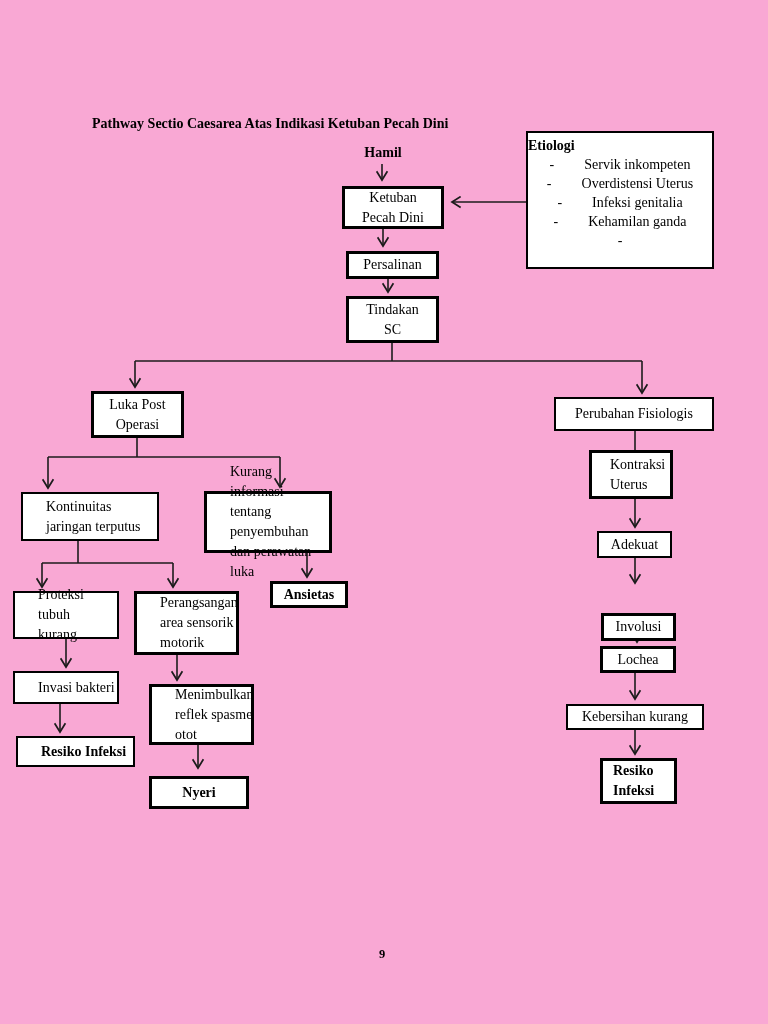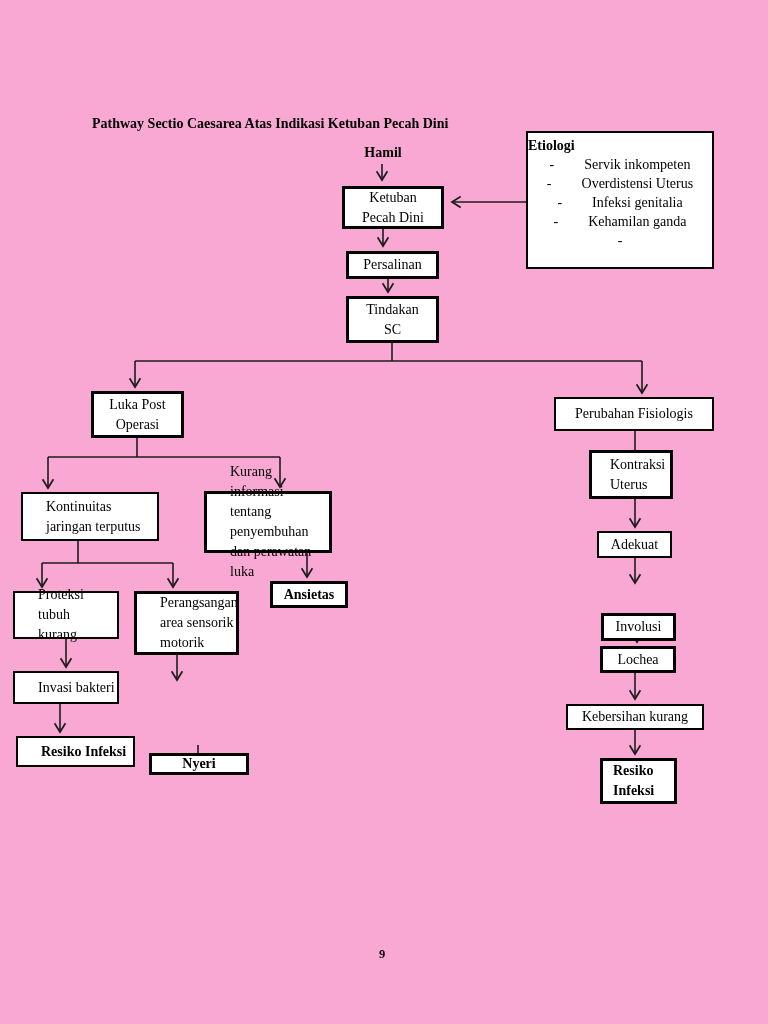--- a/index.html
+++ b/index.html
@@ -139,22 +139,25 @@
 kurang</div>
 
   <div class="node thin left" style="left:13px; top:671px; width:106px; height:33px;">Invasi bakteri</div>
 
   <div class="node left" style="left:134px; top:591px; width:105px; height:64px;">Perangsangan
 area sensorik
 motorik</div>
 
   <div class="node thin left bold" style="left:16px; top:736px; width:119px; height:31px;">Resiko Infeksi</div>
 
+  <div class="node left" style="left:149px; top:684px; width:105px; height:61px;">Menimbulkan
+reflek spasme
+otot</div>
 
-  <div class="node bold" style="left:149px; top:753px; width:100px; height:22px;text-align:right;">Nyeri</div>
+  <div class="node bold" style="left:149px; top:776px; width:100px; height:33px;text-align:right;">Nyeri</div>
 
   <div class="node left" style="left:589px; top:450px; width:84px; height:49px; padding-left:18px;">Kontraksi
 Uterus</div>
 
   <div class="node thin" style="left:597px; top:531px; width:75px; height:27px;">Adekuat</div>
 
   <div class="node" style="left:601px; top:613px; width:75px; height:28px;">Involusi</div>
 
   <div class="node" style="left:600px; top:646px; width:76px; height:27px;">Lochea</div>
 

